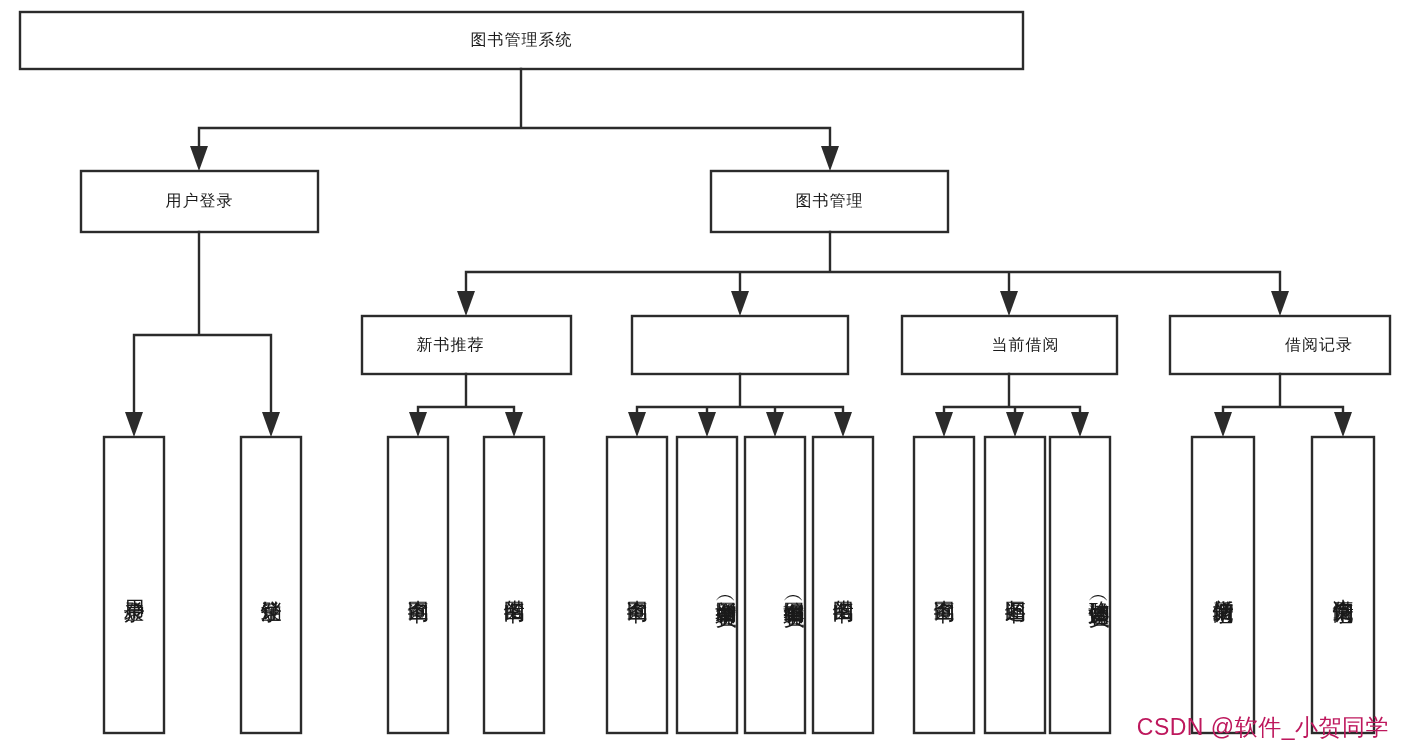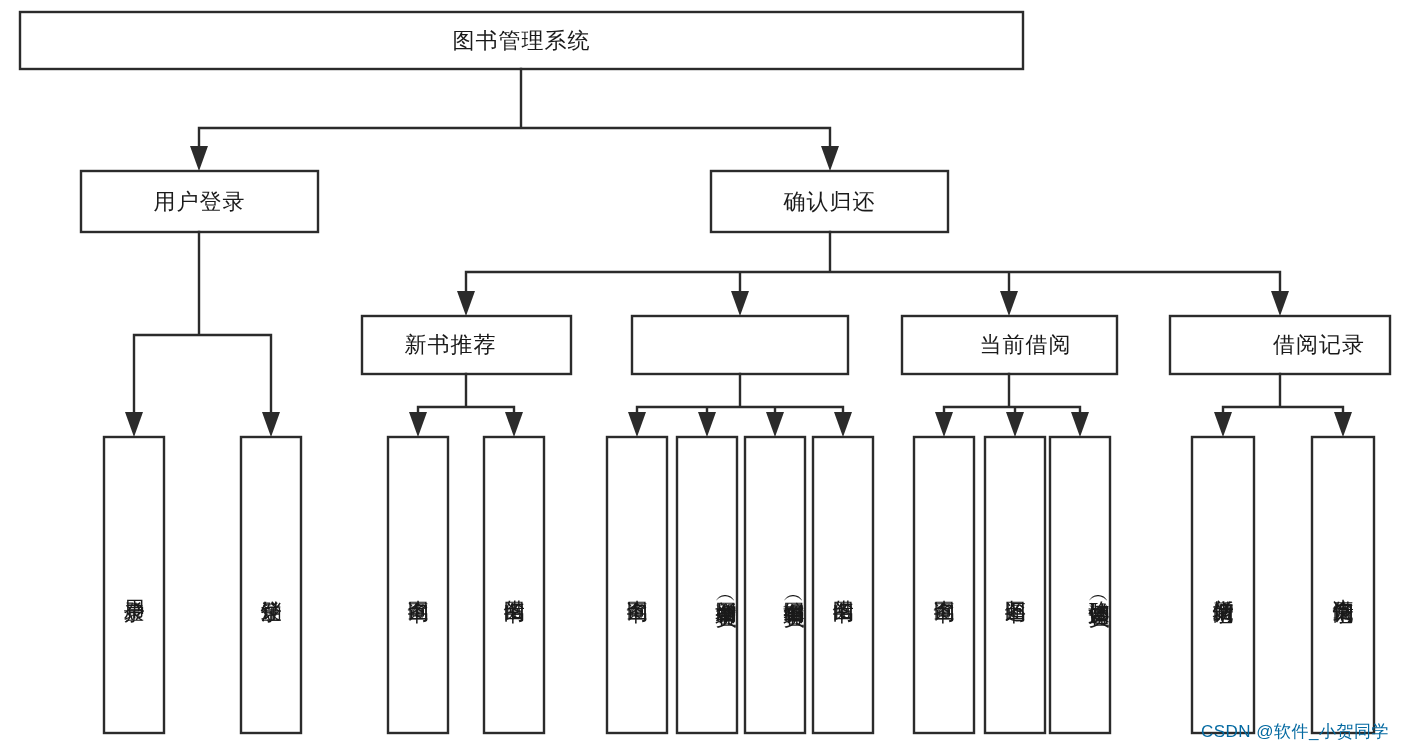--- a/index.html
+++ b/index.html
@@ -54,35 +54,35 @@
     text-align: center;
     display: flex;
     align-items: center;
     justify-content: center;
     white-space: nowrap;
     pointer-events: none;
   }
   .horiz-label {
     position: absolute;
     font-family: "Liberation Sans", sans-serif;
-    font-size: 22px;
+    font-size: 16px;
     color: #1a1a1a;
     display: flex;
     align-items: center;
     justify-content: center;
     letter-spacing: 1px;
     pointer-events: none;
   }
   .watermark {
     position: absolute;
     right: 16px;
     bottom: 4px;
     font-family: "Liberation Sans", sans-serif;
-    font-size: 17px;
-    color: #0369a1;
+    font-size: 23px;
+    color: #be185d;
     letter-spacing: 0.5px;
     white-space: nowrap;
   }
 </style>
 </head>
 <body>
 
 <div id="diagram-root">
 
   <svg class="tree" viewBox="0 0 1405 747">
@@ -145,21 +145,21 @@
     <polygon class="arrow-head" points="1080,437 1071,412 1089,412"></polygon>
 
     <path class="link-line" d="M 1280 374 L 1280 407 M 1223 407 L 1343 407 M 1223 407 L 1223 418 M 1343 407 L 1343 418"></path>
     <polygon class="arrow-head" points="1223,437 1214,412 1232,412"></polygon>
     <polygon class="arrow-head" points="1343,437 1334,412 1352,412"></polygon>
   </svg>
 
   <div class="horiz-label" style="left:20px; top:12px; width:1003px; height:57px;">图书管理系统</div>
 
   <div class="horiz-label" style="left:81px; top:171px; width:237px; height:61px;">用户登录</div>
-  <div class="horiz-label" style="left:711px; top:171px; width:237px; height:61px;">确认归还</div>
+  <div class="horiz-label" style="left:711px; top:171px; width:237px; height:61px;">图书管理</div>
 
   <div class="horiz-label" style="left:362px; top:316px; width:177px; height:58px;">新书推荐</div>
   <div class="horiz-label" style="left:902px; top:316px; width:247px; height:58px;">当前借阅</div>
   <div class="horiz-label" style="left:1170px; top:316px; width:220px; height:58px;padding-left:39px;">借阅记录</div>
 
   <div class="vert-label" style="left:104px; top:437px; width:60px; height:296px;">用户登录</div>
   <div class="vert-label" style="left:241px; top:437px; width:60px; height:296px;">注销登录</div>
 
   <div class="vert-label" style="left:388px; top:437px; width:60px; height:296px;">查询图书</div>
   <div class="vert-label" style="left:484px; top:437px; width:60px; height:296px;">借阅图书</div>

